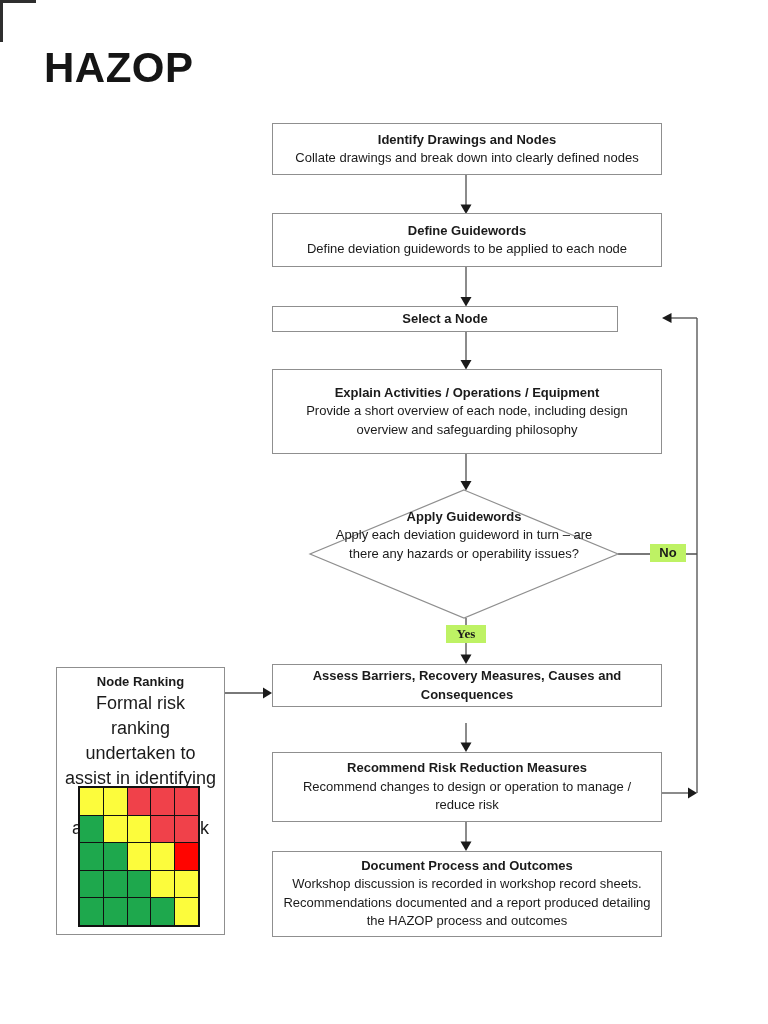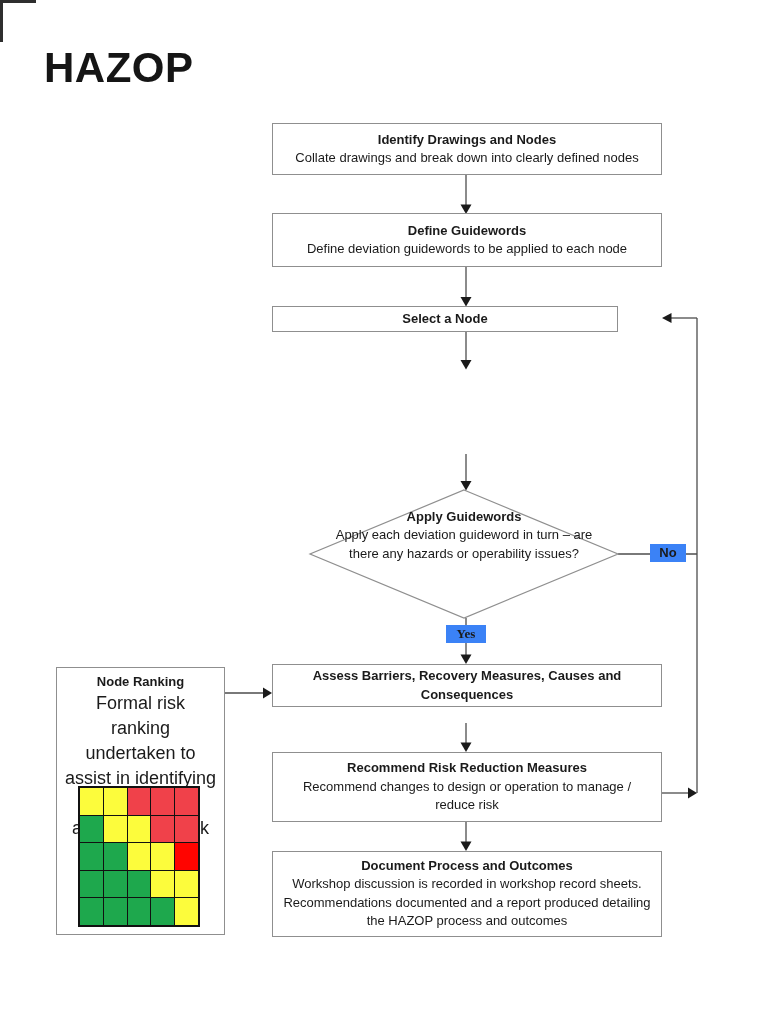--- a/index.html
+++ b/index.html
@@ -18,21 +18,21 @@
     text-align:center;padding:2px 10px;box-sizing:border-box;
   }
   .fbox .hd{font-weight:bold;font-size:13px;line-height:1.4;}
   .fbox .bd{font-size:13px;line-height:1.42;}
   .diamond-text{
     position:absolute;z-index:2;text-align:center;
   }
   .diamond-text .hd{font-weight:bold;font-size:13px;line-height:1.4;}
   .diamond-text .bd{font-size:13px;line-height:1.42;}
   .edge-label{
-    position:absolute;z-index:3;background:#3b82f6;font-weight:bold;font-size:13px;
+    position:absolute;z-index:3;background:#bef264;font-weight:bold;font-size:13px;
     text-align:center;line-height:18px;height:18px;
   }
   .risk-panel{
     position:absolute;left:56px;top:667px;width:169px;height:268px;z-index:2;
     background:#ffffff;border:1px solid #8f8f8f;box-sizing:border-box;text-align:center;
   }
   .risk-panel .hd{font-weight:bold;font-size:13px;margin-top:5px;line-height:1.35;}
   .risk-panel .bd{font-size:18px;line-height:1.4;margin:0 auto;width:152px;}
   .risk-matrix{
     position:absolute;left:21px;top:118px;width:122px;height:141px;
@@ -93,20 +93,24 @@
 
   <div class="fbox" style="left:272px;top:213px;width:390px;height:54px;">
     <div class="hd">Define Guidewords</div>
     <div class="bd">Define deviation guidewords to be applied to each node</div>
   </div>
 
   <div class="fbox" style="left:272px;top:306px;width:346px;height:26px;">
     <div class="hd">Select a Node</div>
   </div>
 
+  <div class="fbox" style="left:272px;top:369px;width:390px;height:85px;">
+    <div class="hd">Explain Activities / Operations / Equipment</div>
+    <div class="bd" style="width:360px;">Provide a short overview of each node, including design overview and safeguarding philosophy</div>
+  </div>
 
   <div class="diamond-text" style="left:330px;top:508px;width:268px;">
     <div class="hd">Apply Guidewords</div>
     <div class="bd">Apply each deviation guideword in turn – are there any hazards or operability issues?</div>
   </div>
 
   <div class="edge-label" style="left:446px;top:625px;width:40px;font-family:Liberation Serif, serif;">Yes</div>
   <div class="edge-label" style="left:650px;top:544px;width:36px;">No</div>
 
   <div class="fbox" style="left:272px;top:664px;width:390px;height:43px;">

